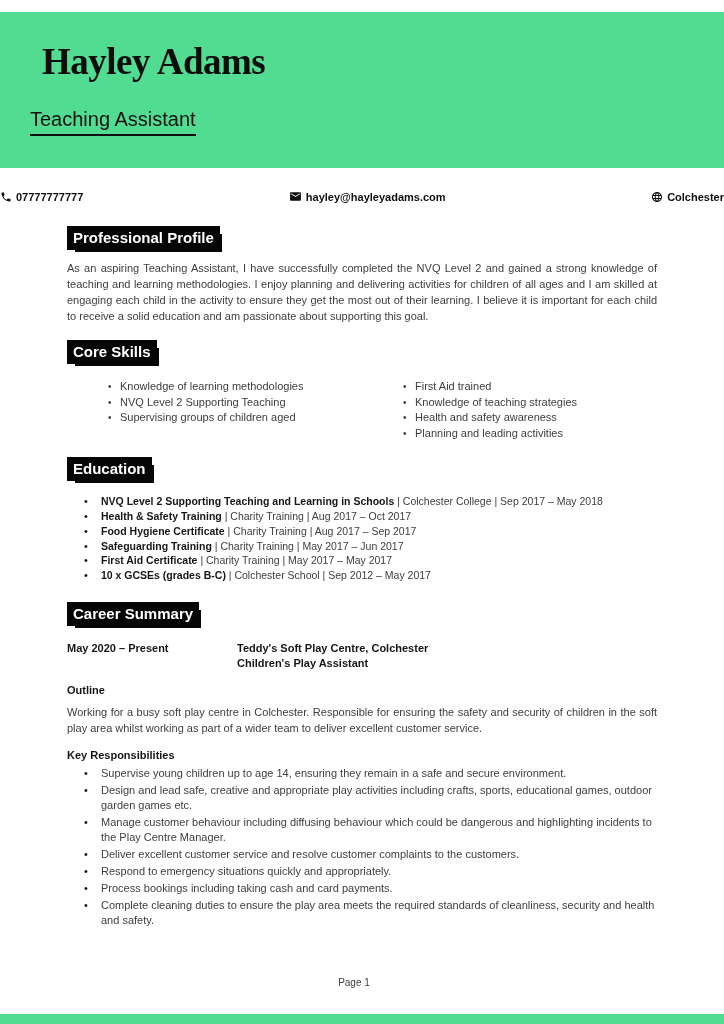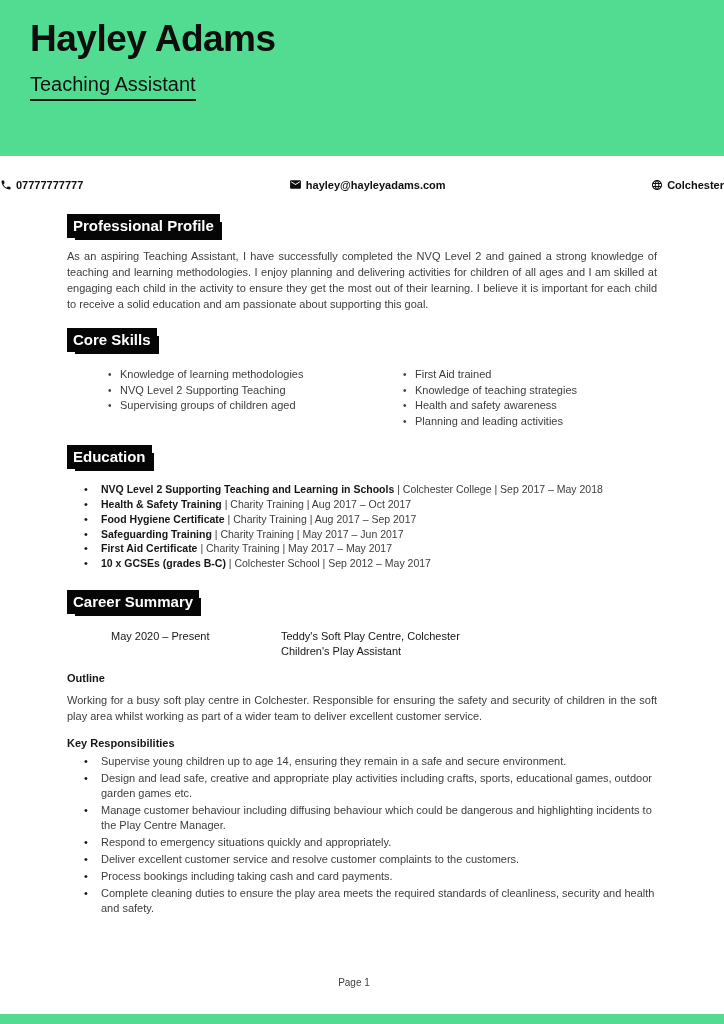--- a/index.html
+++ b/index.html
@@ -13,24 +13,25 @@
     color: #3d3d3d;
     overflow: hidden;
   }
   
   .header {
     height: 156px;
     background: #52DC92;
     padding: 0 30px;
   }
   .person-name {
-    margin: 0; padding-top: 18px;
+    margin: 12px; padding-top: 28px;
     font-size: 37px; font-weight: bold;
     letter-spacing: -0.5px;
     color: #0d0d0d;
+    font-family: Liberation Serif, serif;
   }
   .person-title {
     display: inline-block;
     margin-top: 13px;
     font-size: 20px; font-weight: 400;
     color: #111;
     border-bottom: 2px solid #111;
     padding-bottom: 3px;
   }
   
@@ -91,23 +92,22 @@
   .edu-list li::before {
     content: "•";
     position: absolute; left: -17px; top: 0;
     font-size: 11px; color: #111;
   }
   .edu-title { font-weight: bold; color: #161616; }
   
   .job-header {
     display: flex;
     margin-top: 15px;
-    font-size: 11px; font-weight: normal; color: #161616;
+    font-size: 11px; font-weight: bold; color: #161616;
     line-height: 15px;
-    margin-left: 44px;
   }
   .job-dates { width: 170px; flex-shrink: 0; }
   .sub-label {
     margin-top: 13px;
     font-size: 11px; font-weight: bold; color: #161616;
   }
   .outline-para { margin-top: 8px; }
   .resp-list {
     margin: 5px 0 0 0; padding: 0 0 0 34px;
     list-style: none;
@@ -220,22 +220,22 @@
         <div>Children's Play Assistant</div>
       </div>
     </div>
     <div class="sub-label">Outline</div>
     <p class="para outline-para">Working for a busy soft play centre in Colchester. Responsible for ensuring the safety and security of children in the soft play area whilst working as part of a wider team to deliver excellent customer service.</p>
     <div class="sub-label">Key Responsibilities</div>
     <ul class="resp-list">
       <li>Supervise young children up to age 14, ensuring they remain in a safe and secure environment.</li>
       <li>Design and lead safe, creative and appropriate play activities including crafts, sports, educational games, outdoor garden games etc.</li>
       <li>Manage customer behaviour including diffusing behaviour which could be dangerous and highlighting incidents to the Play Centre Manager.</li>
+      <li>Deliver excellent customer service and resolve customer complaints to the customers.</li>
       <li>Respond to emergency situations quickly and appropriately.</li>
-      <li>Deliver excellent customer service and resolve customer complaints to the customers.</li>
       <li>Process bookings including taking cash and card payments.</li>
       <li>Complete cleaning duties to ensure the play area meets the required standards of cleanliness, security and health and safety.</li>
     </ul>
 
   </div>
 
   <div class="page-number">Page 1</div>
   <div class="bottom-bar"></div>
 
 </div>

